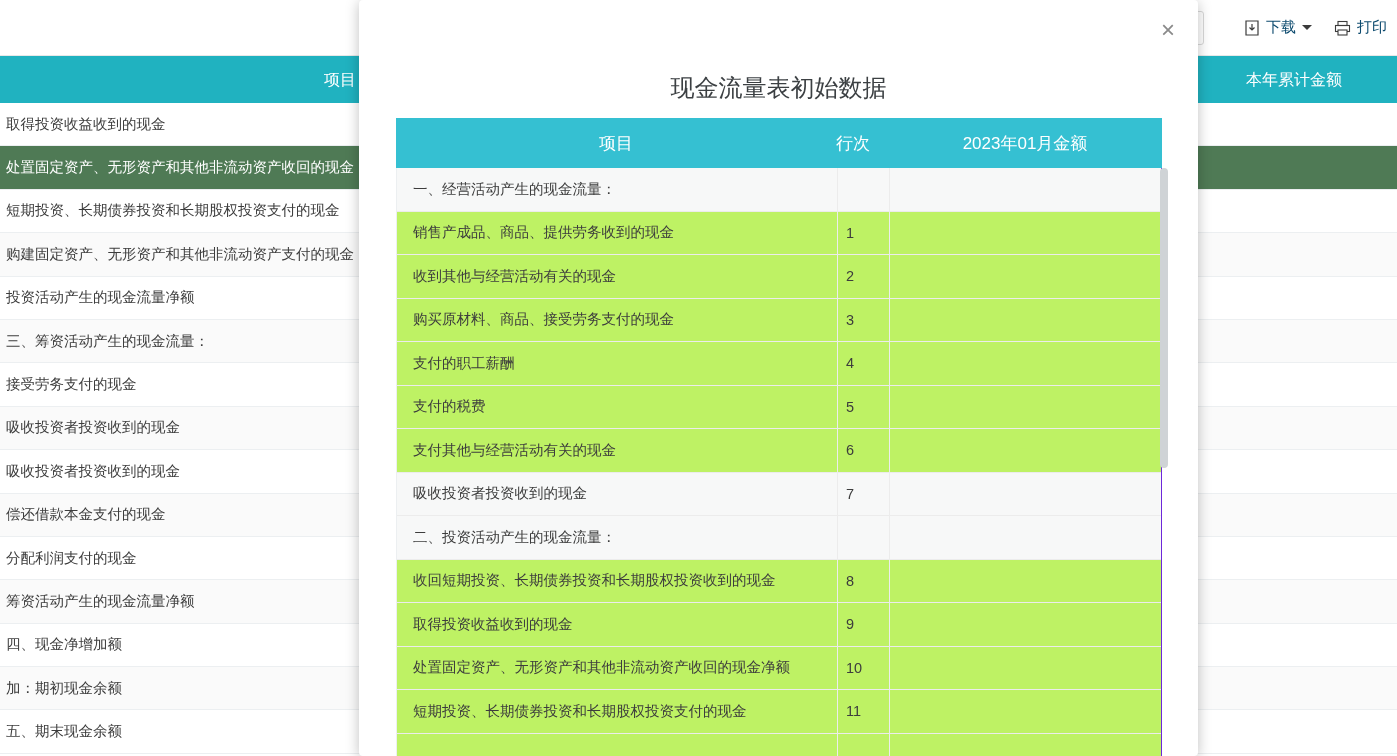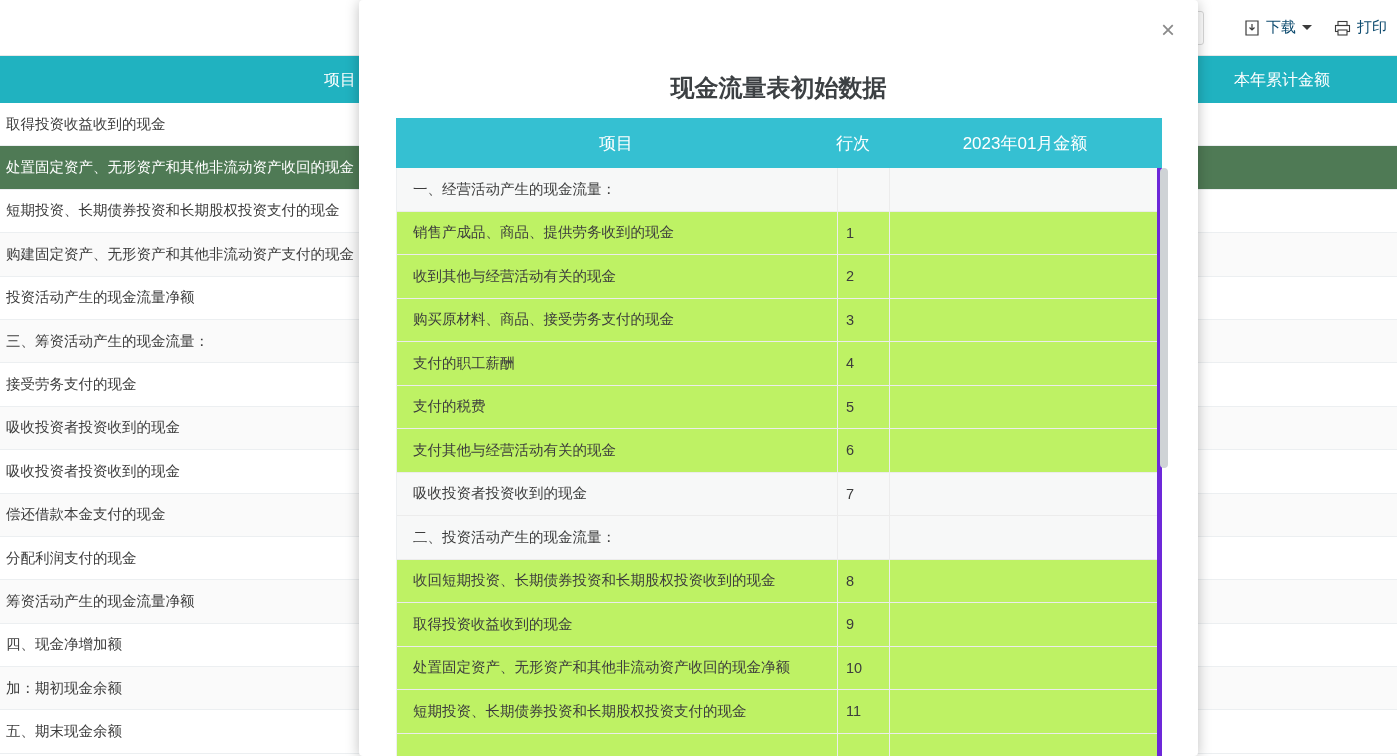--- a/index.html
+++ b/index.html
@@ -59,21 +59,21 @@
     background: #20b2c0;
     color: #ffffff;
     font-size: 16px;
   }
   .bg-th-item {
     position: absolute; top: 0; height: 47px;
     line-height: 47px;
     text-align: center;
   }
   .bg-th-proj { left: 250px; width: 180px; }
-  .bg-th-year { right: 30px; width: 170px; }
+  .bg-th-year { right: 18px; width: 170px; }
 
   .bg-rows {
     position: absolute; top: 103px; left: 0; width: 1397px; bottom: 0;
     background: #ffffff;
   }
   .bg-row {
     height: 43.4px;
     display: flex; align-items: center;
     border-bottom: 1px solid #eceff1;
     font-size: 14.5px;
@@ -108,21 +108,21 @@
     cursor: pointer;
     background: none; border: none; padding: 0;
     font-family: "Liberation Sans", sans-serif;
   }
   .modal-title {
     text-align: center;
     font-size: 24px;
     color: #3c4043;
     padding-top: 72px;
     padding-bottom: 0;
-    font-weight: bold;
+    font-weight: normal;
     margin: 0;
   }
 
   .modal-table-wrap {
     position: absolute;
     top: 118px; left: 396px - 359px;
     left: 37px;
     width: 766px;
     height: 638px;
     overflow: hidden;
@@ -138,21 +138,21 @@
   }
   .m-head .c1 { width: 440px; text-align: center; }
   .m-head .c2 { width: 52px; }
   .m-head .c3 { flex: 1; text-align: center; }
 
   .m-body {
     position: relative;
     height: 588px;
     overflow: hidden;
     border-left: 1px solid #eceff1;
-    border-right: 5px solid #6d28d9;
+    border-right: 1px solid #6d28d9;
   }
   .m-row {
     display: flex;
     height: 43.5px;
     align-items: center;
     border-bottom: 1px solid #ececec;
     font-size: 14.5px;
     color: #3d3d3d;
     background: #bef264;
   }

